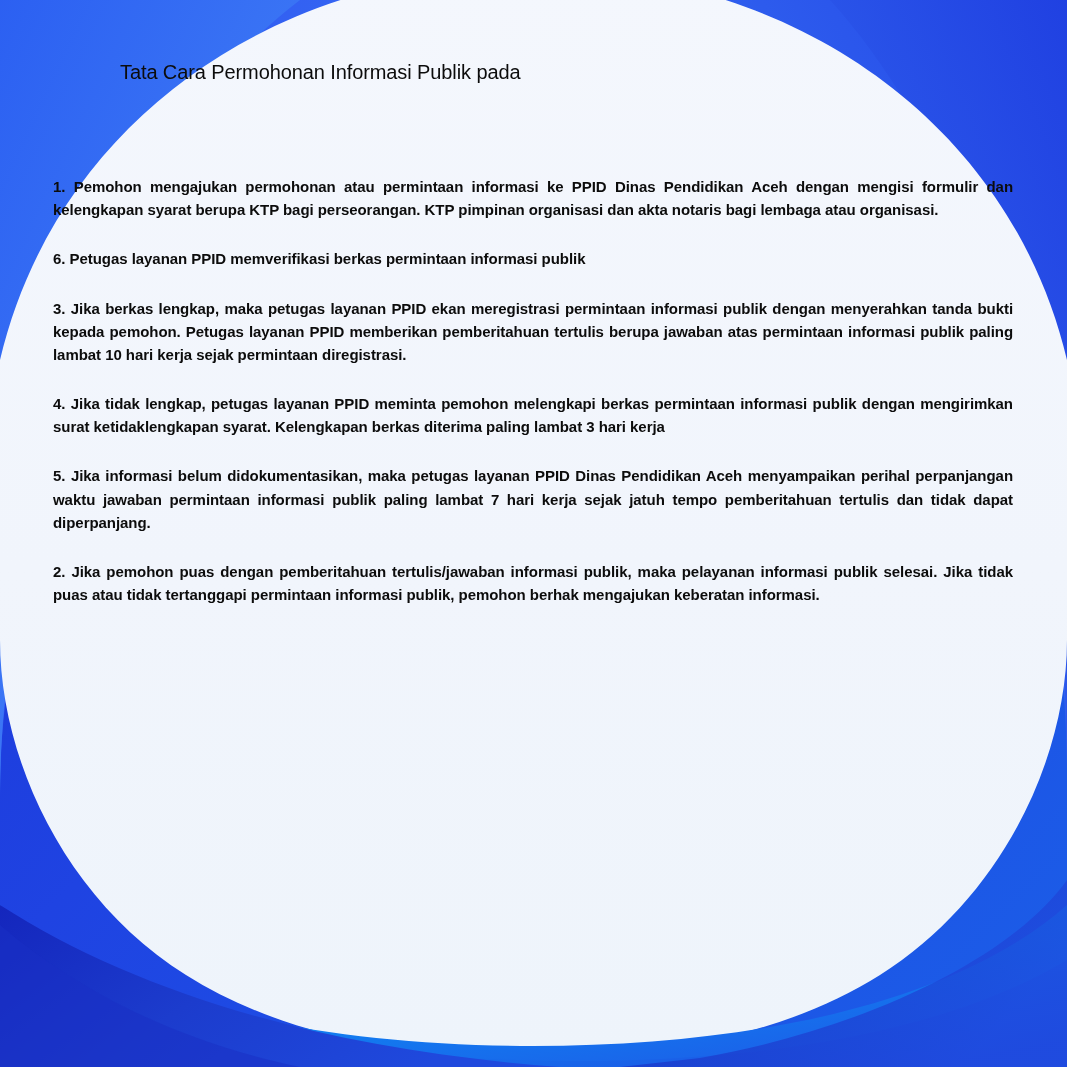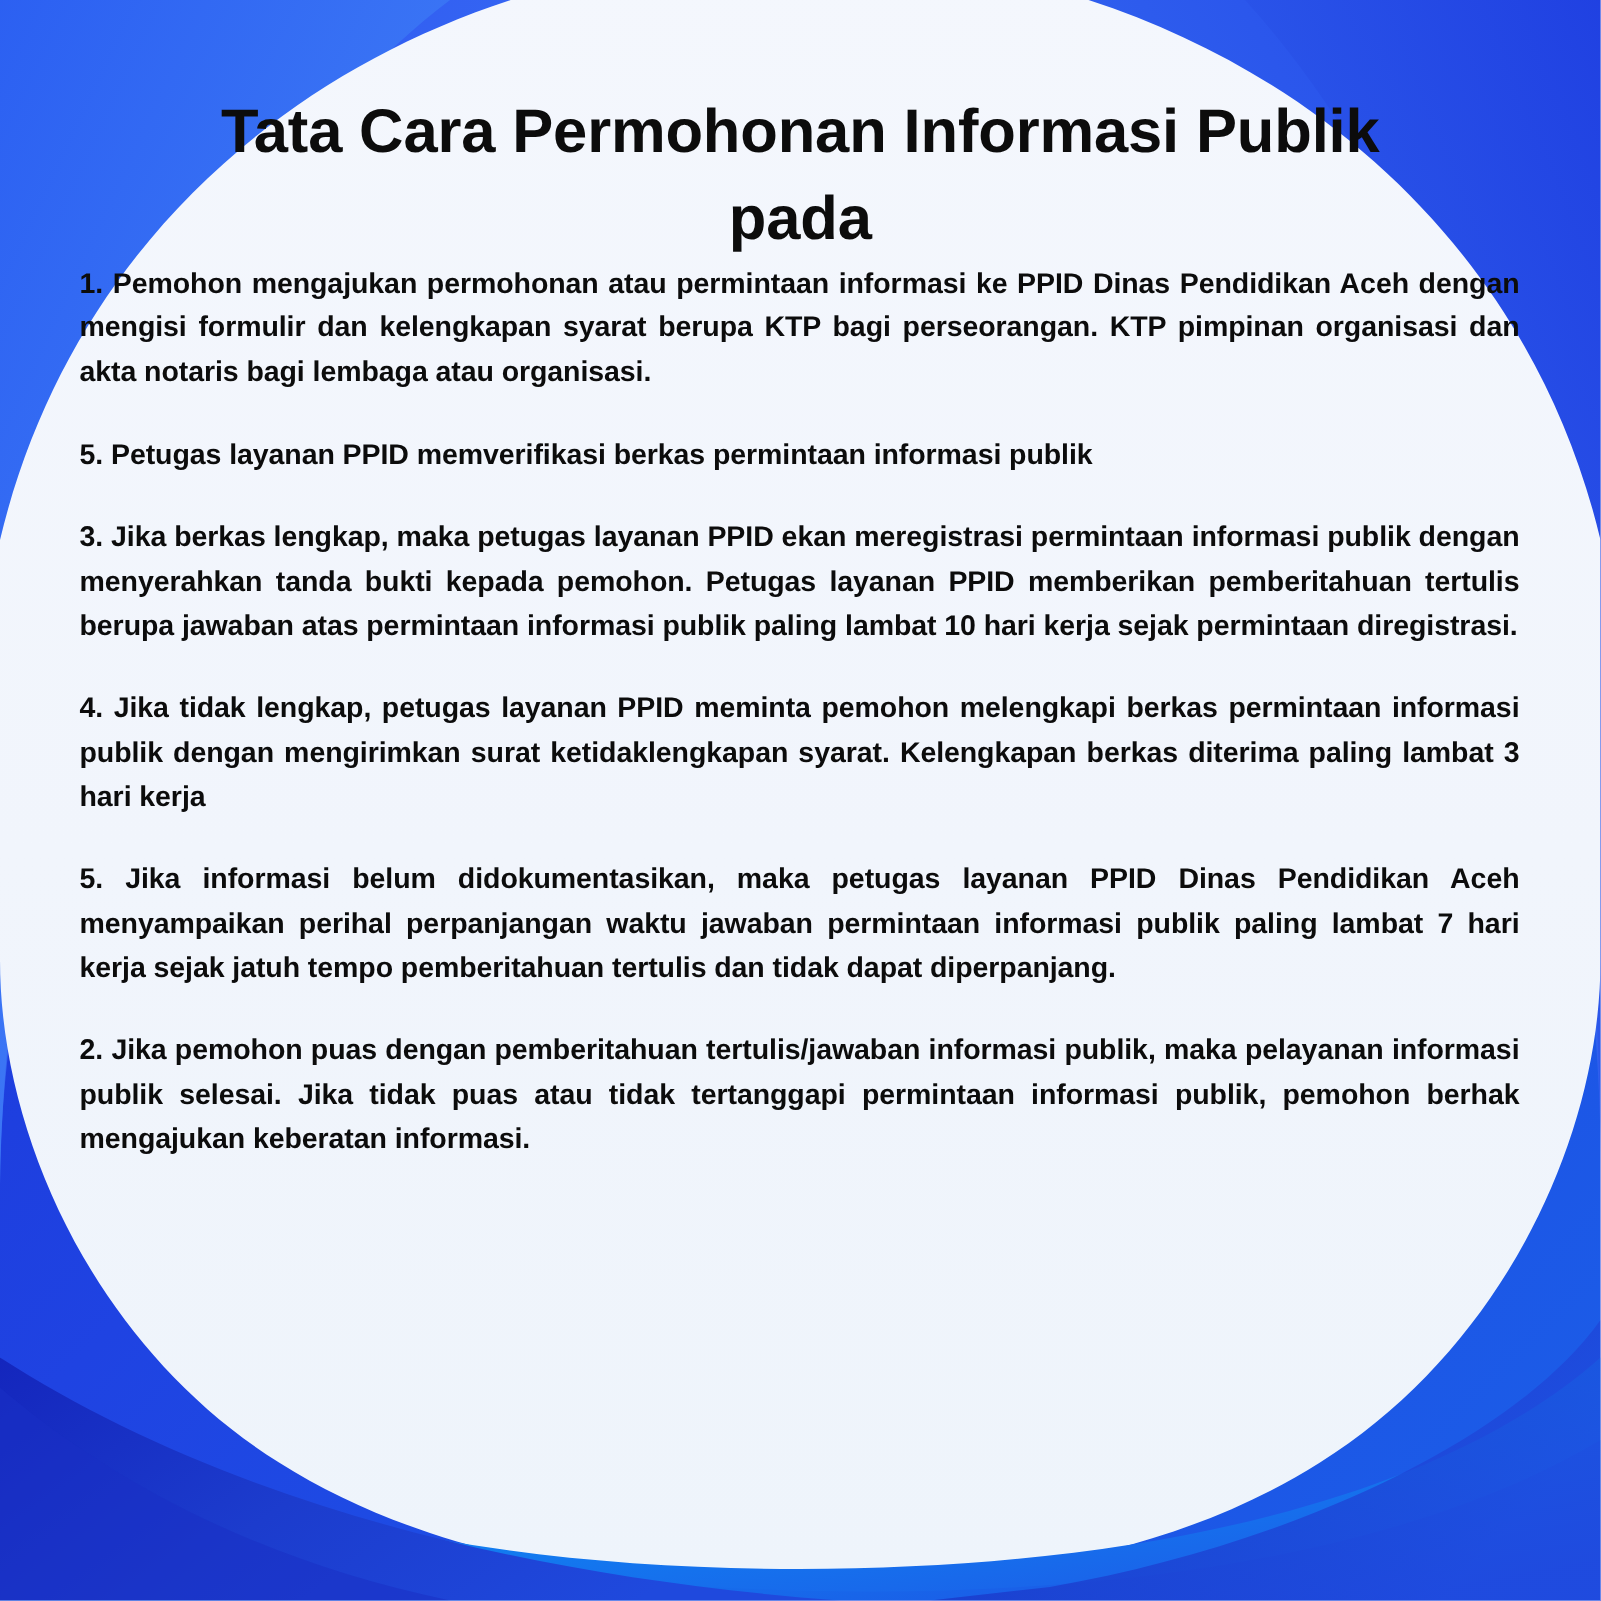--- a/index.html
+++ b/index.html
@@ -28,35 +28,34 @@
     position: absolute;
     top: 0; left: 0;
     width: 1067px;
     height: 1067px;
   }
   #poster-title {
     position: absolute;
     top: 58px;
     left: 120px;
     width: 827px;
-    text-align: center;
-    font-size: 41px;
-    font-weight: bold;
+    font-size: 20px;
+    font-weight: normal;
     line-height: 1.42;
     color: #0c0c0c;
     letter-spacing: -0.1px;
   }
   #steps-list {
     position: absolute;
     top: 175px;
     left: 53px;
     width: 960px;
   }
   .step {
-    font-size: 19px;
+    font-size: 15px;
     font-weight: bold;
     line-height: 1.545;
     color: #0c0c0c;
     text-align: justify;
     text-justify: inter-word;
     margin: 0 0 26px 0;
     letter-spacing: -0.05px;
   }
   .step:last-child {
     margin-bottom: 0;
@@ -147,21 +146,21 @@
   </svg>
 
   <div id="content">
 
     <div id="poster-title">
       <div>Tata Cara Permohonan Informasi Publik pada</div>
     </div>
 
     <div id="steps-list">
       <p class="step">1. Pemohon mengajukan permohonan atau permintaan informasi ke PPID Dinas Pendidikan Aceh dengan mengisi formulir dan kelengkapan syarat berupa KTP bagi perseorangan. KTP pimpinan organisasi dan akta notaris bagi lembaga atau organisasi.</p>
-      <p class="step nojustify">5. Petugas layanan PPID memverifikasi berkas permintaan informasi publik</p>
+      <p class="step nojustify">6. Petugas layanan PPID memverifikasi berkas permintaan informasi publik</p>
       <p class="step">3. Jika berkas lengkap, maka petugas layanan PPID ekan meregistrasi permintaan informasi publik dengan menyerahkan tanda bukti kepada pemohon. Petugas layanan PPID memberikan pemberitahuan tertulis berupa jawaban atas permintaan informasi publik paling lambat 10 hari kerja sejak permintaan diregistrasi.</p>
       <p class="step">4. Jika tidak lengkap, petugas layanan PPID meminta pemohon melengkapi berkas permintaan informasi publik dengan mengirimkan surat ketidaklengkapan syarat. Kelengkapan berkas diterima paling lambat 3 hari kerja</p>
       <p class="step">5. Jika informasi belum didokumentasikan, maka petugas layanan PPID Dinas Pendidikan Aceh menyampaikan perihal perpanjangan waktu jawaban permintaan informasi publik paling lambat 7 hari kerja sejak jatuh tempo pemberitahuan tertulis dan tidak dapat diperpanjang.</p>
       <p class="step">2. Jika pemohon puas dengan pemberitahuan tertulis/jawaban informasi publik, maka pelayanan informasi publik selesai. Jika tidak puas atau tidak tertanggapi permintaan informasi publik, pemohon berhak mengajukan keberatan informasi.</p>
     </div>
 
   </div>
 </div>
 
 </body></html>

